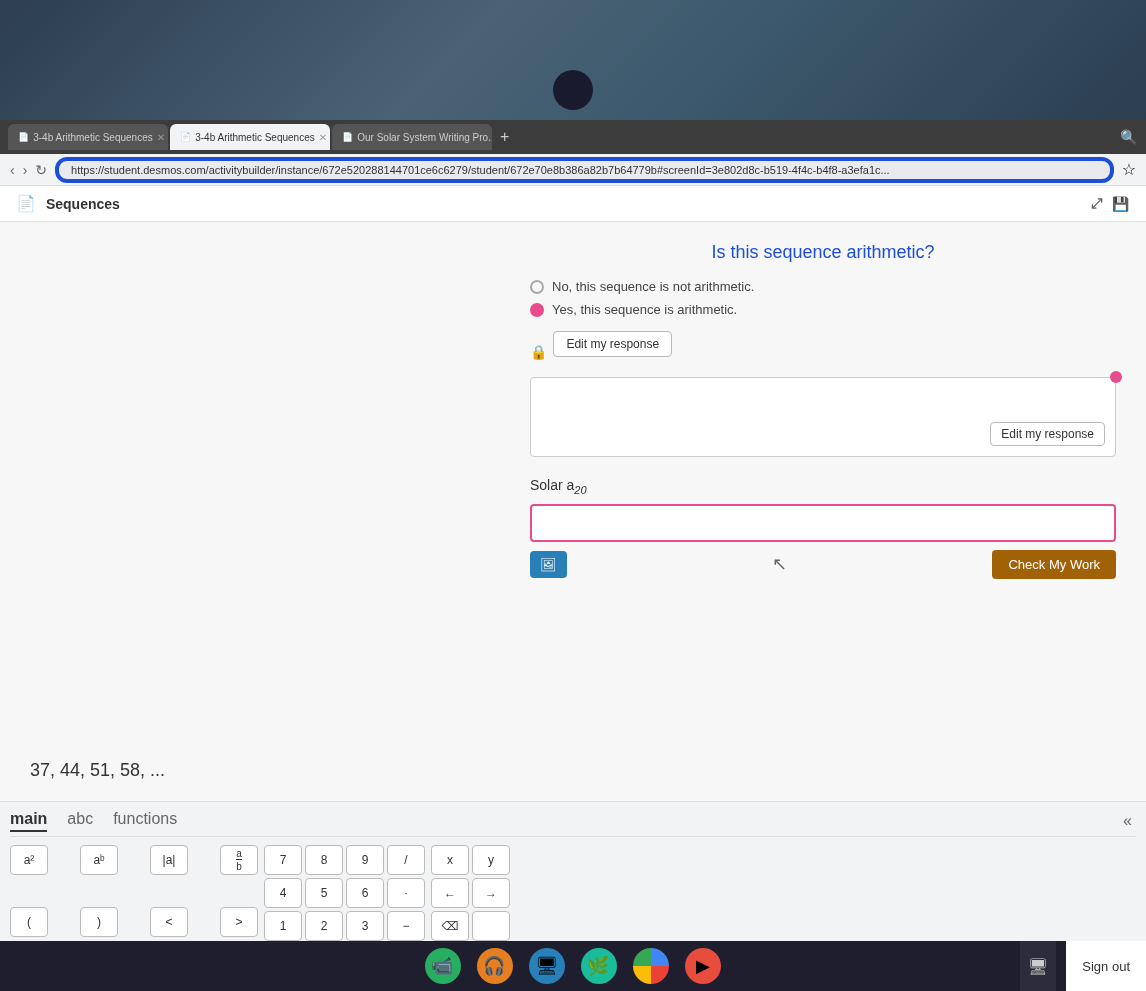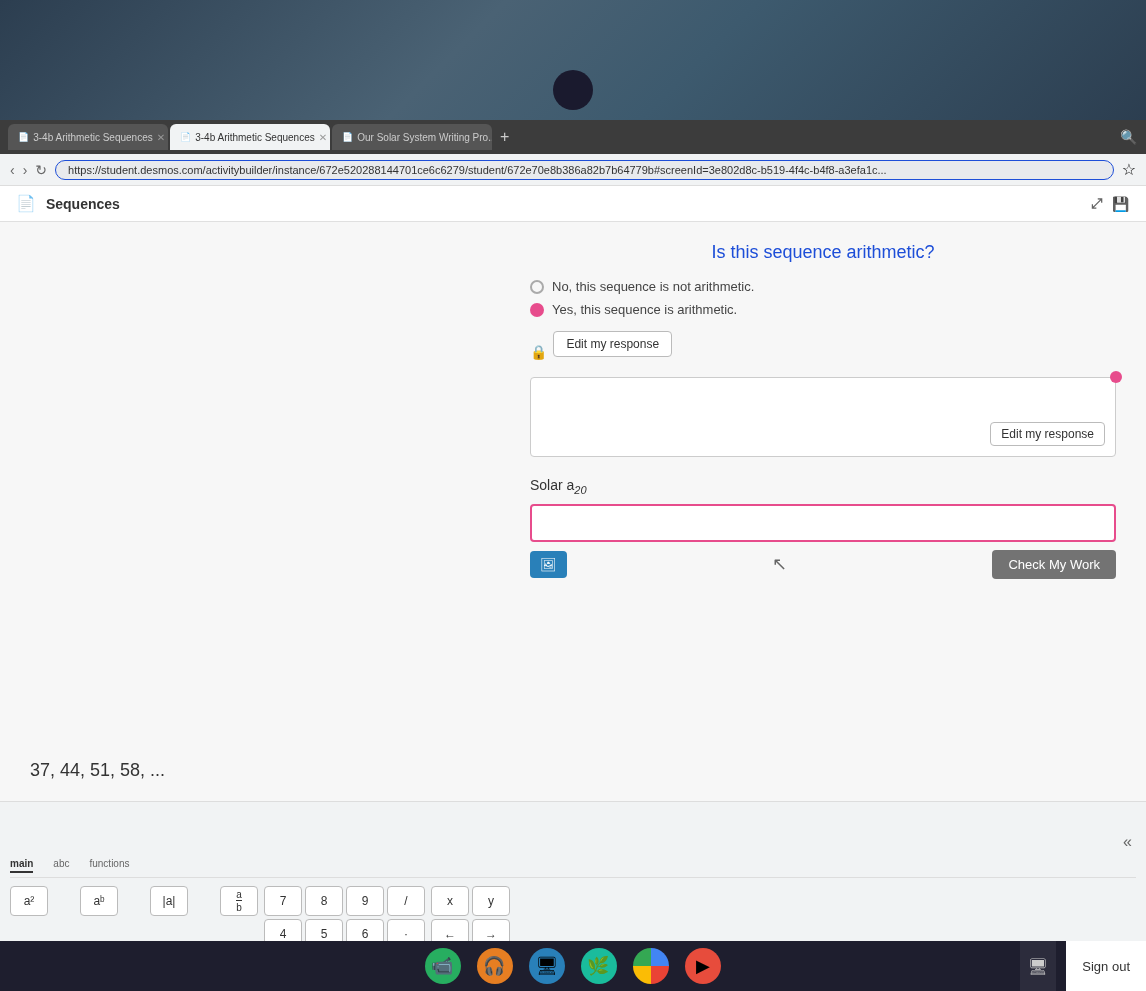--- a/index.html
+++ b/index.html
@@ -92,21 +92,21 @@
       height: 32px;
       display: flex;
       align-items: center;
       padding: 0 10px;
       gap: 8px;
       border-bottom: 1px solid #ddd;
     }
     .address-input {
       flex: 1;
       background: #e8eaed;
-      border: 1px solid #1d4ed8;
+      border: 4px solid #1d4ed8;
       border-radius: 12px;
       padding: 3px 12px;
       font-size: 11px;
       color: #333;
       outline: none;
     }
     .nav-btn {
       color: #666;
       font-size: 14px;
       cursor: pointer;
@@ -311,21 +311,21 @@
       border-radius: 4px;
       padding: 6px 10px;
       color: #fff;
       cursor: pointer;
       font-size: 13px;
       display: flex;
       align-items: center;
       gap: 4px;
     }
     .check-work-btn {
-      background: #737373;
+      background: #a16207;
       border: none;
       border-radius: 4px;
       padding: 7px 16px;
       color: #fff;
       font-size: 13px;
       cursor: pointer;
       font-weight: 500;
     }
 
     
@@ -336,25 +336,24 @@
       padding: 8px 10px;
     }
     .keyboard-tabs {
       display: flex;
       gap: 20px;
       margin-bottom: 8px;
       padding-bottom: 4px;
       border-bottom: 1px solid #ddd;
     }
     .kb-tab {
-      font-size: 10px;
+      font-size: 16px;
       color: #666;
       cursor: pointer;
       padding-bottom: 2px;
-      margin-top: 48px;
     }
     .kb-tab.active {
       color: #333;
       font-weight: 600;
       border-bottom: 2px solid #333;
     }
     .keyboard-grid {
       display: flex;
       gap: 6px;
     }

